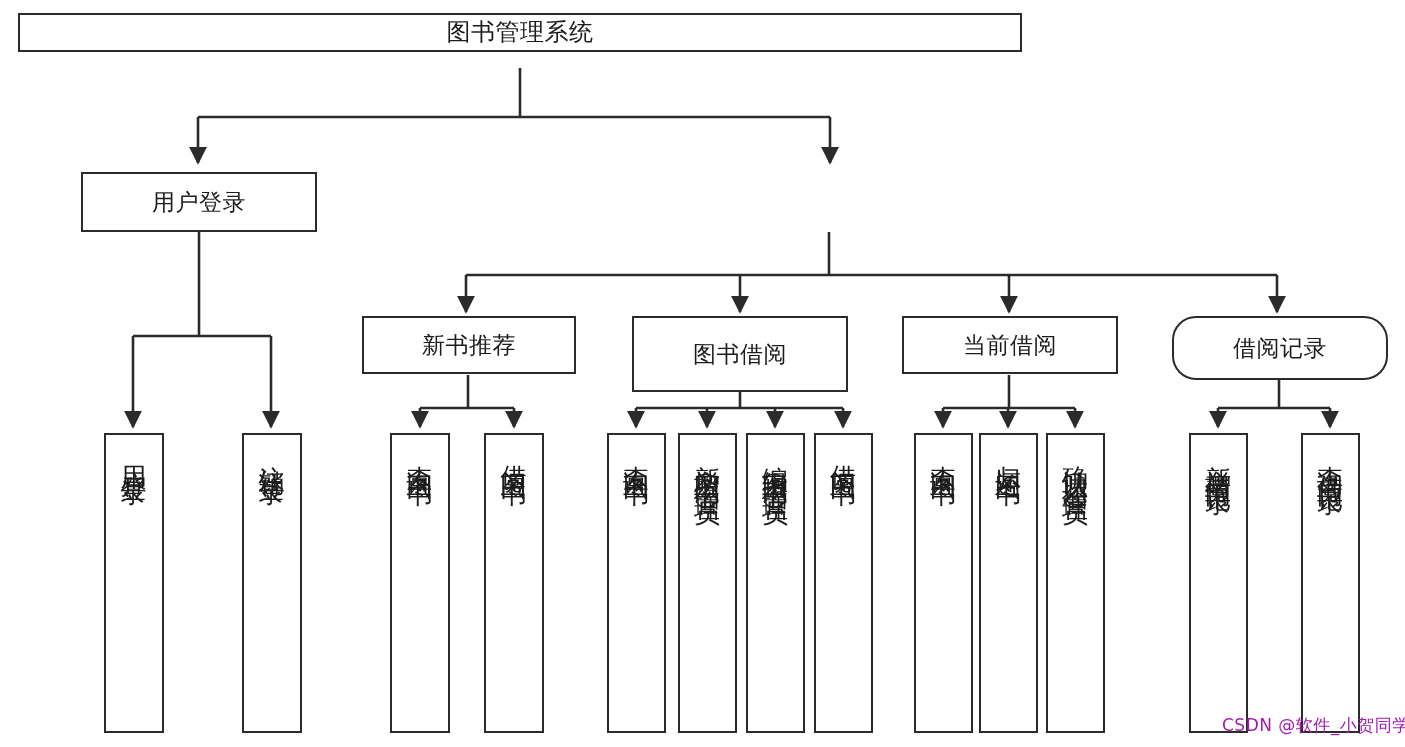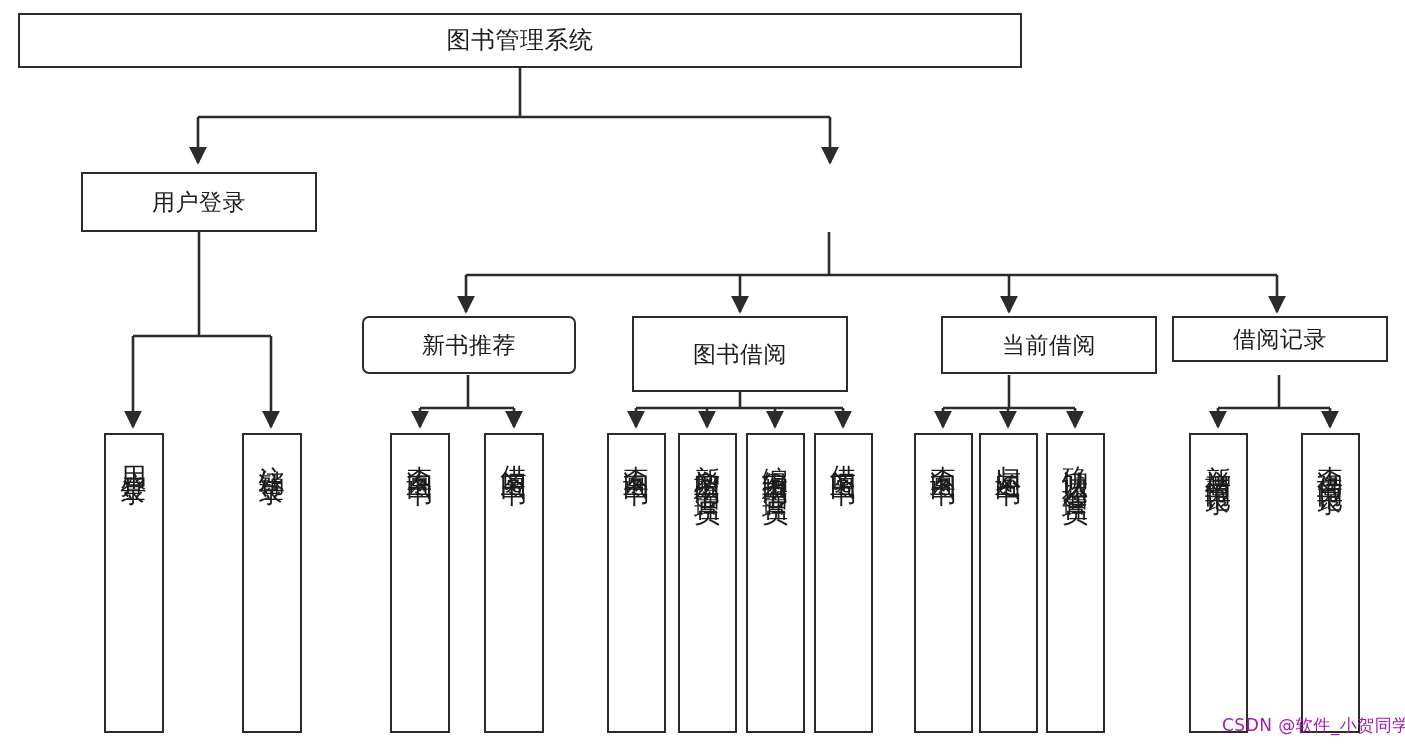--- a/index.html
+++ b/index.html
@@ -123,38 +123,38 @@
       <path d="M 1008 408 L 1008 427" marker-end="url(#arrow)"></path>
       <path d="M 1075 408 L 1075 427" marker-end="url(#arrow)"></path>
 
       <path d="M 1279 375 L 1279 408"></path>
       <path d="M 1218 408 L 1330 408"></path>
       <path d="M 1218 408 L 1218 427" marker-end="url(#arrow)"></path>
       <path d="M 1330 408 L 1330 427" marker-end="url(#arrow)"></path>
     </g>
   </svg>
 
-  <div class="node root horiz" style="left:18px; top:13px; width:1004px; height:55px;">
+  <div class="node root horiz" style="left:18px; top:13px; width:1004px; height:39px;">
     <span class="node-label">图书管理系统</span>
   </div>
 
   <div class="node horiz" style="left:81px; top:172px; width:236px; height:60px;">
     <span class="node-label">用户登录</span>
   </div>
 
-  <div class="node horiz" style="left:362px; top:316px; width:214px; height:58px;border-radius:7px;">
+  <div class="node horiz" style="left:362px; top:316px; width:214px; height:58px;">
     <span class="node-label">新书推荐</span>
   </div>
   <div class="node horiz" style="left:632px; top:316px; width:216px; height:76px;">
     <span class="node-label">图书借阅</span>
   </div>
-  <div class="node horiz" style="left:902px; top:316px; width:216px; height:58px;margin-left:39px;">
+  <div class="node horiz" style="left:902px; top:316px; width:216px; height:58px;">
     <span class="node-label">当前借阅</span>
   </div>
-  <div class="node horiz" style="left:1172px; top:316px; width:216px; height:46px;">
+  <div class="node horiz" style="left:1172px; top:316px; width:216px; height:64px;border-radius:24px;">
     <span class="node-label">借阅记录</span>
   </div>
 
   <div class="node vert" style="left:104px; top:433px; width:60px; height:300px;">
     <span class="node-label">用户登录</span>
   </div>
   <div class="node vert" style="left:242px; top:433px; width:60px; height:300px;">
     <span class="node-label">注销登录</span>
   </div>
 

